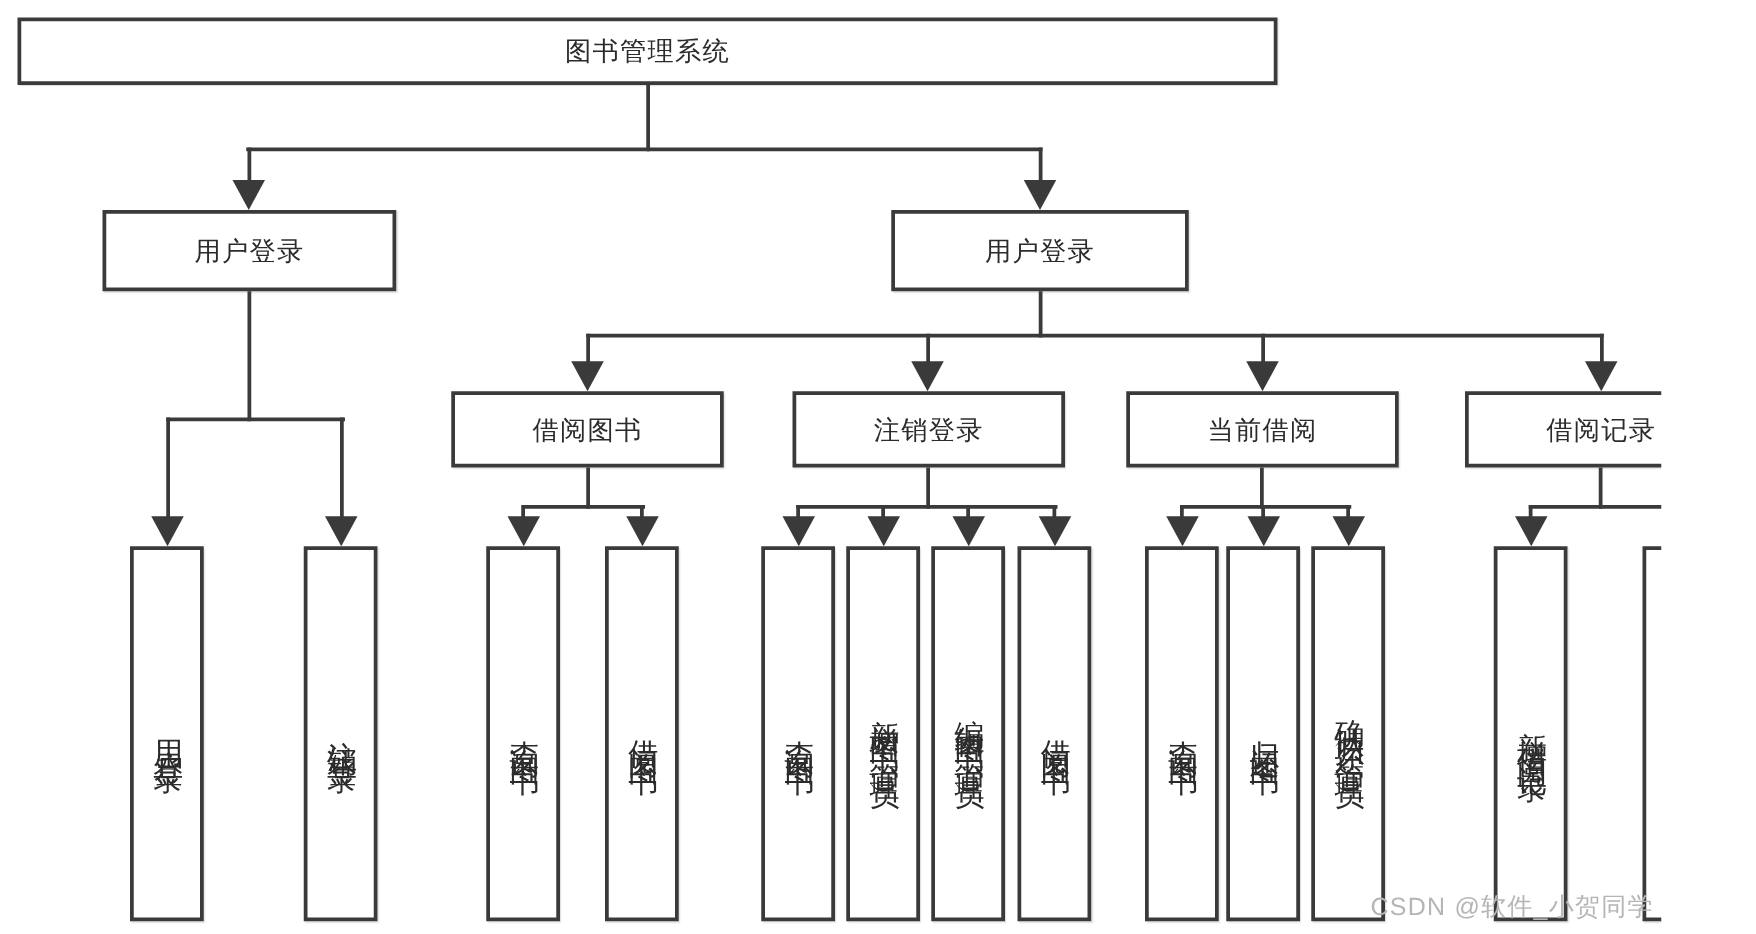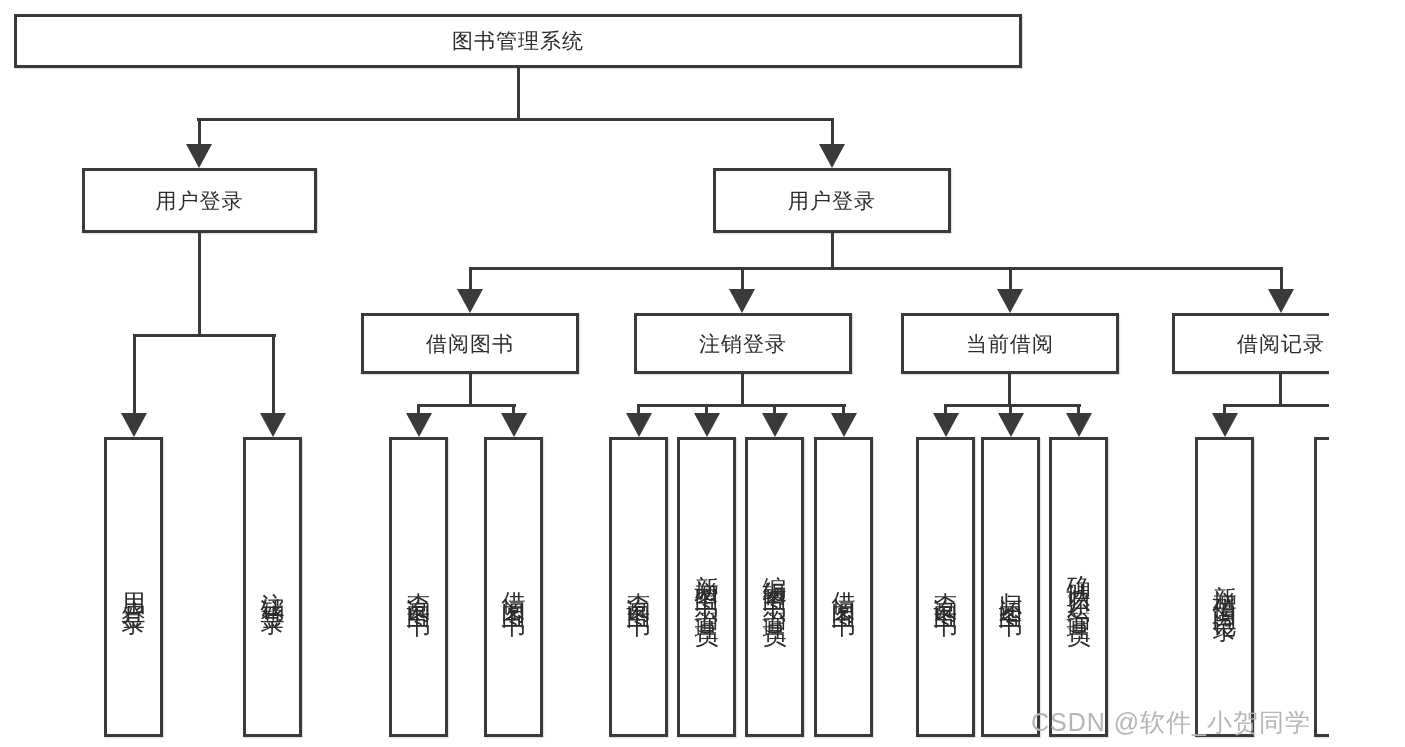--- a/index.html
+++ b/index.html
@@ -51,22 +51,22 @@
   .v{position:absolute;width:3px;background:var(--line);}
   .h{position:absolute;height:3px;background:var(--line);}
   .arrow{
     position:absolute;width:0;height:0;
     border-left:13px solid transparent;
     border-right:13px solid transparent;
     border-top:24px solid var(--line);
   }
   .watermark{
     position:absolute;
-    right:18px;bottom:8px;
-    font-size:25px;
+    right:6px;bottom:8px;
+    font-size:20px;
     color:var(--watermark);
     letter-spacing:1px;
     white-space:nowrap;
   }
 </style>
 </head>
 <body>
 
 <div class="stage">
 

